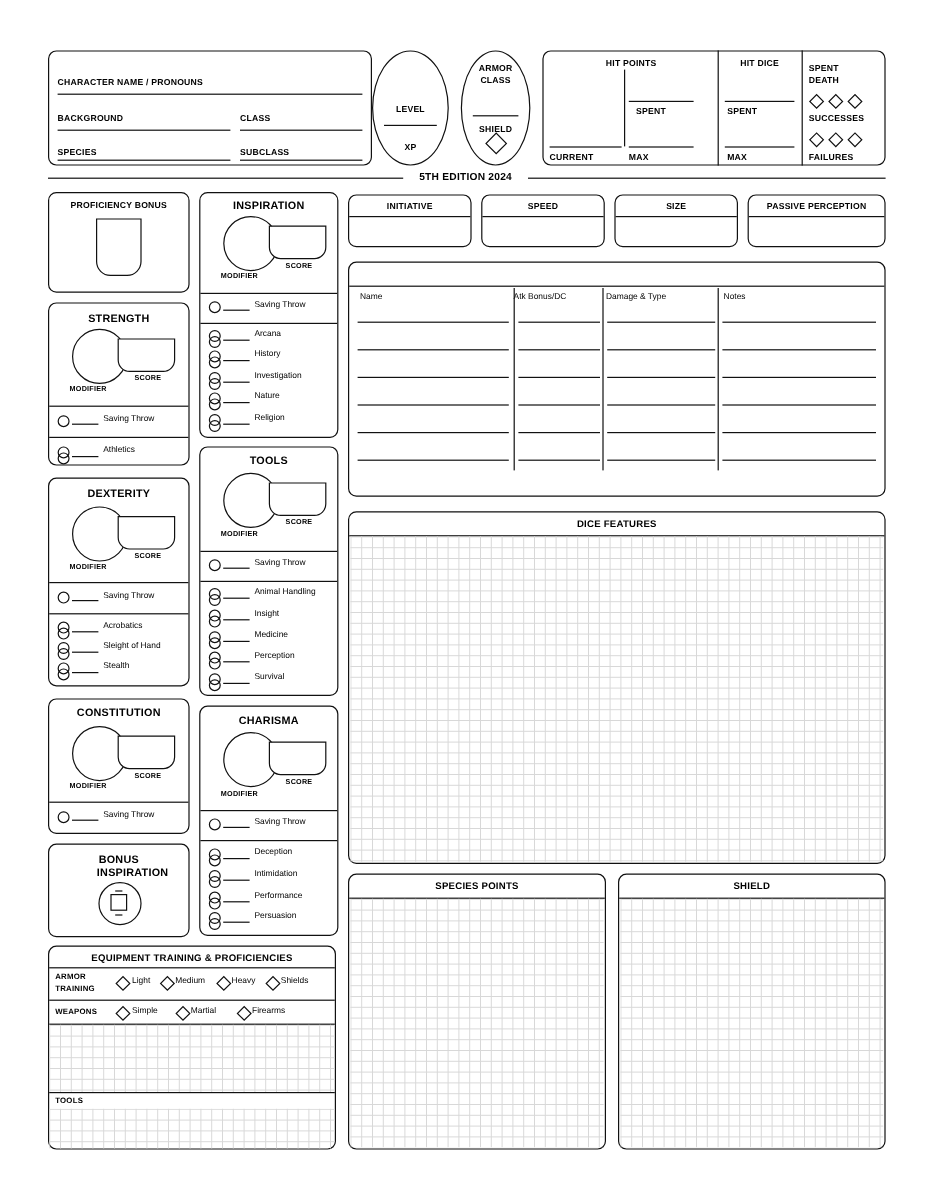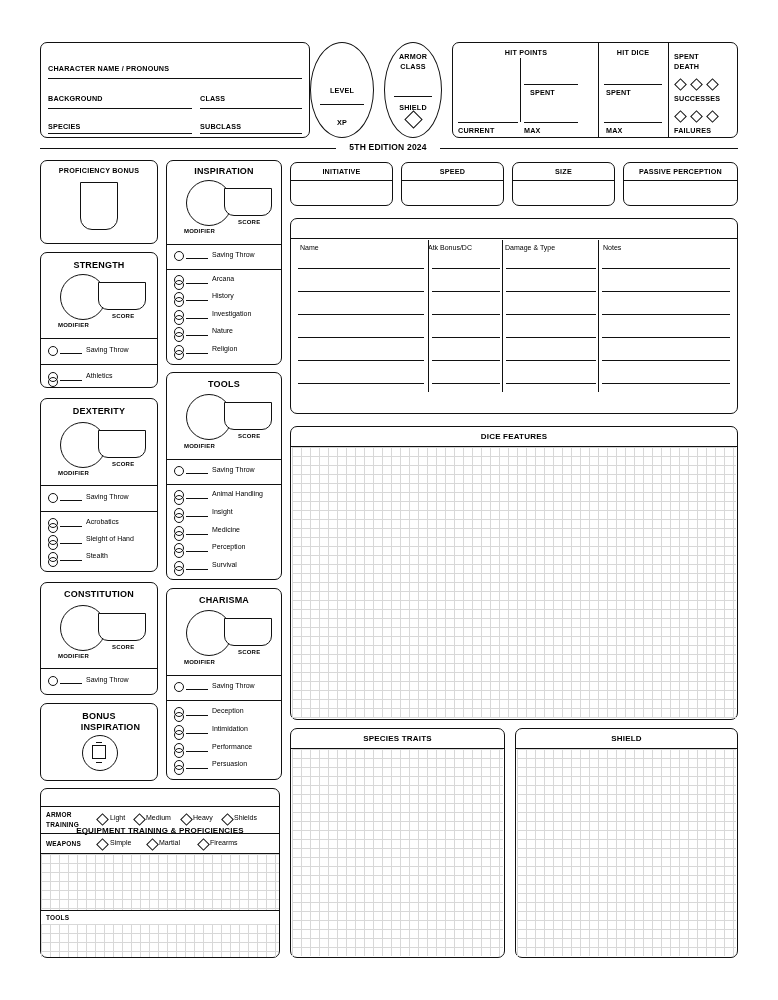--- a/index.html
+++ b/index.html
@@ -145,21 +145,21 @@
 
   <div class="box" style="left:40px;top:703px;width:118px;height:78px;"></div>
   <div class="lblc" style="left:40px;top:711px;width:118px;font-size:9px;">BONUS</div>
   <div class="lblc" style="left:40px;top:722px;width:141px;font-size:9px;">INSPIRATION</div>
   <div class="circ" style="left:82px;top:735px;width:34px;height:34px;"></div>
   <div class="hexbox" style="left:92px;top:745px;width:14px;height:14px;"></div>
   <div class="line" style="left:96px;top:742px;width:6px;"></div>
   <div class="line" style="left:96px;top:762px;width:6px;"></div>
 
   <div class="box" style="left:40px;top:788px;width:240px;height:170px;"></div>
-  <div class="lblc" style="left:40px;top:794px;width:240px;font-size:8px;margin-top:32px;">EQUIPMENT TRAINING &amp; PROFICIENCIES</div>
+  <div class="lblc" style="left:40px;top:794px;width:240px;font-size:8px;">EQUIPMENT TRAINING &amp; PROFICIENCIES</div>
   <div class="line" style="left:41px;top:806px;width:238px;"></div>
   <div class="sml" style="left:46px;top:811px;font-size:6.5px;">ARMOR</div>
   <div class="sml" style="left:46px;top:821px;font-size:6.5px;">TRAINING</div>
   <div class="diamond" style="left:98px;top:815px;width:7px;height:7px;"></div>
   <div class="txt" style="left:110px;top:814px;">Light</div>
   <div class="diamond" style="left:135px;top:815px;width:7px;height:7px;"></div>
   <div class="txt" style="left:146px;top:814px;">Medium</div>
   <div class="diamond" style="left:182px;top:815px;width:7px;height:7px;"></div>
   <div class="txt" style="left:193px;top:814px;">Heavy</div>
   <div class="diamond" style="left:223px;top:815px;width:7px;height:7px;"></div>
@@ -340,21 +340,21 @@
   <div class="vline" style="left:428px;top:240px;height:152px;"></div>
   <div class="vline" style="left:502px;top:240px;height:152px;"></div>
   <div class="vline" style="left:598px;top:240px;height:152px;"></div>
 
   <div class="box" style="left:290px;top:426px;width:448px;height:294px;"></div>
   <div class="lblc" style="left:290px;top:432px;width:448px;font-size:8px;">DICE FEATURES</div>
   <div class="line" style="left:291px;top:446px;width:446px;"></div>
   <div class="grid" style="left:292px;top:447px;width:444px;height:271px;"></div>
 
   <div class="box" style="left:290px;top:728px;width:215px;height:230px;"></div>
-  <div class="lblc" style="left:290px;top:734px;width:215px;font-size:8px;">SPECIES TRAITS</div>
+  <div class="lblc" style="left:290px;top:734px;width:215px;font-size:8px;">SPECIES POINTS</div>
   <div class="line" style="left:291px;top:748px;width:213px;"></div>
   <div class="grid" style="left:292px;top:749px;width:211px;height:207px;"></div>
 
   <div class="box" style="left:515px;top:728px;width:223px;height:230px;"></div>
   <div class="lblc" style="left:515px;top:734px;width:223px;font-size:8px;">SHIELD</div>
   <div class="line" style="left:516px;top:748px;width:221px;"></div>
   <div class="grid" style="left:517px;top:749px;width:219px;height:207px;"></div>
 
 </div>
 

